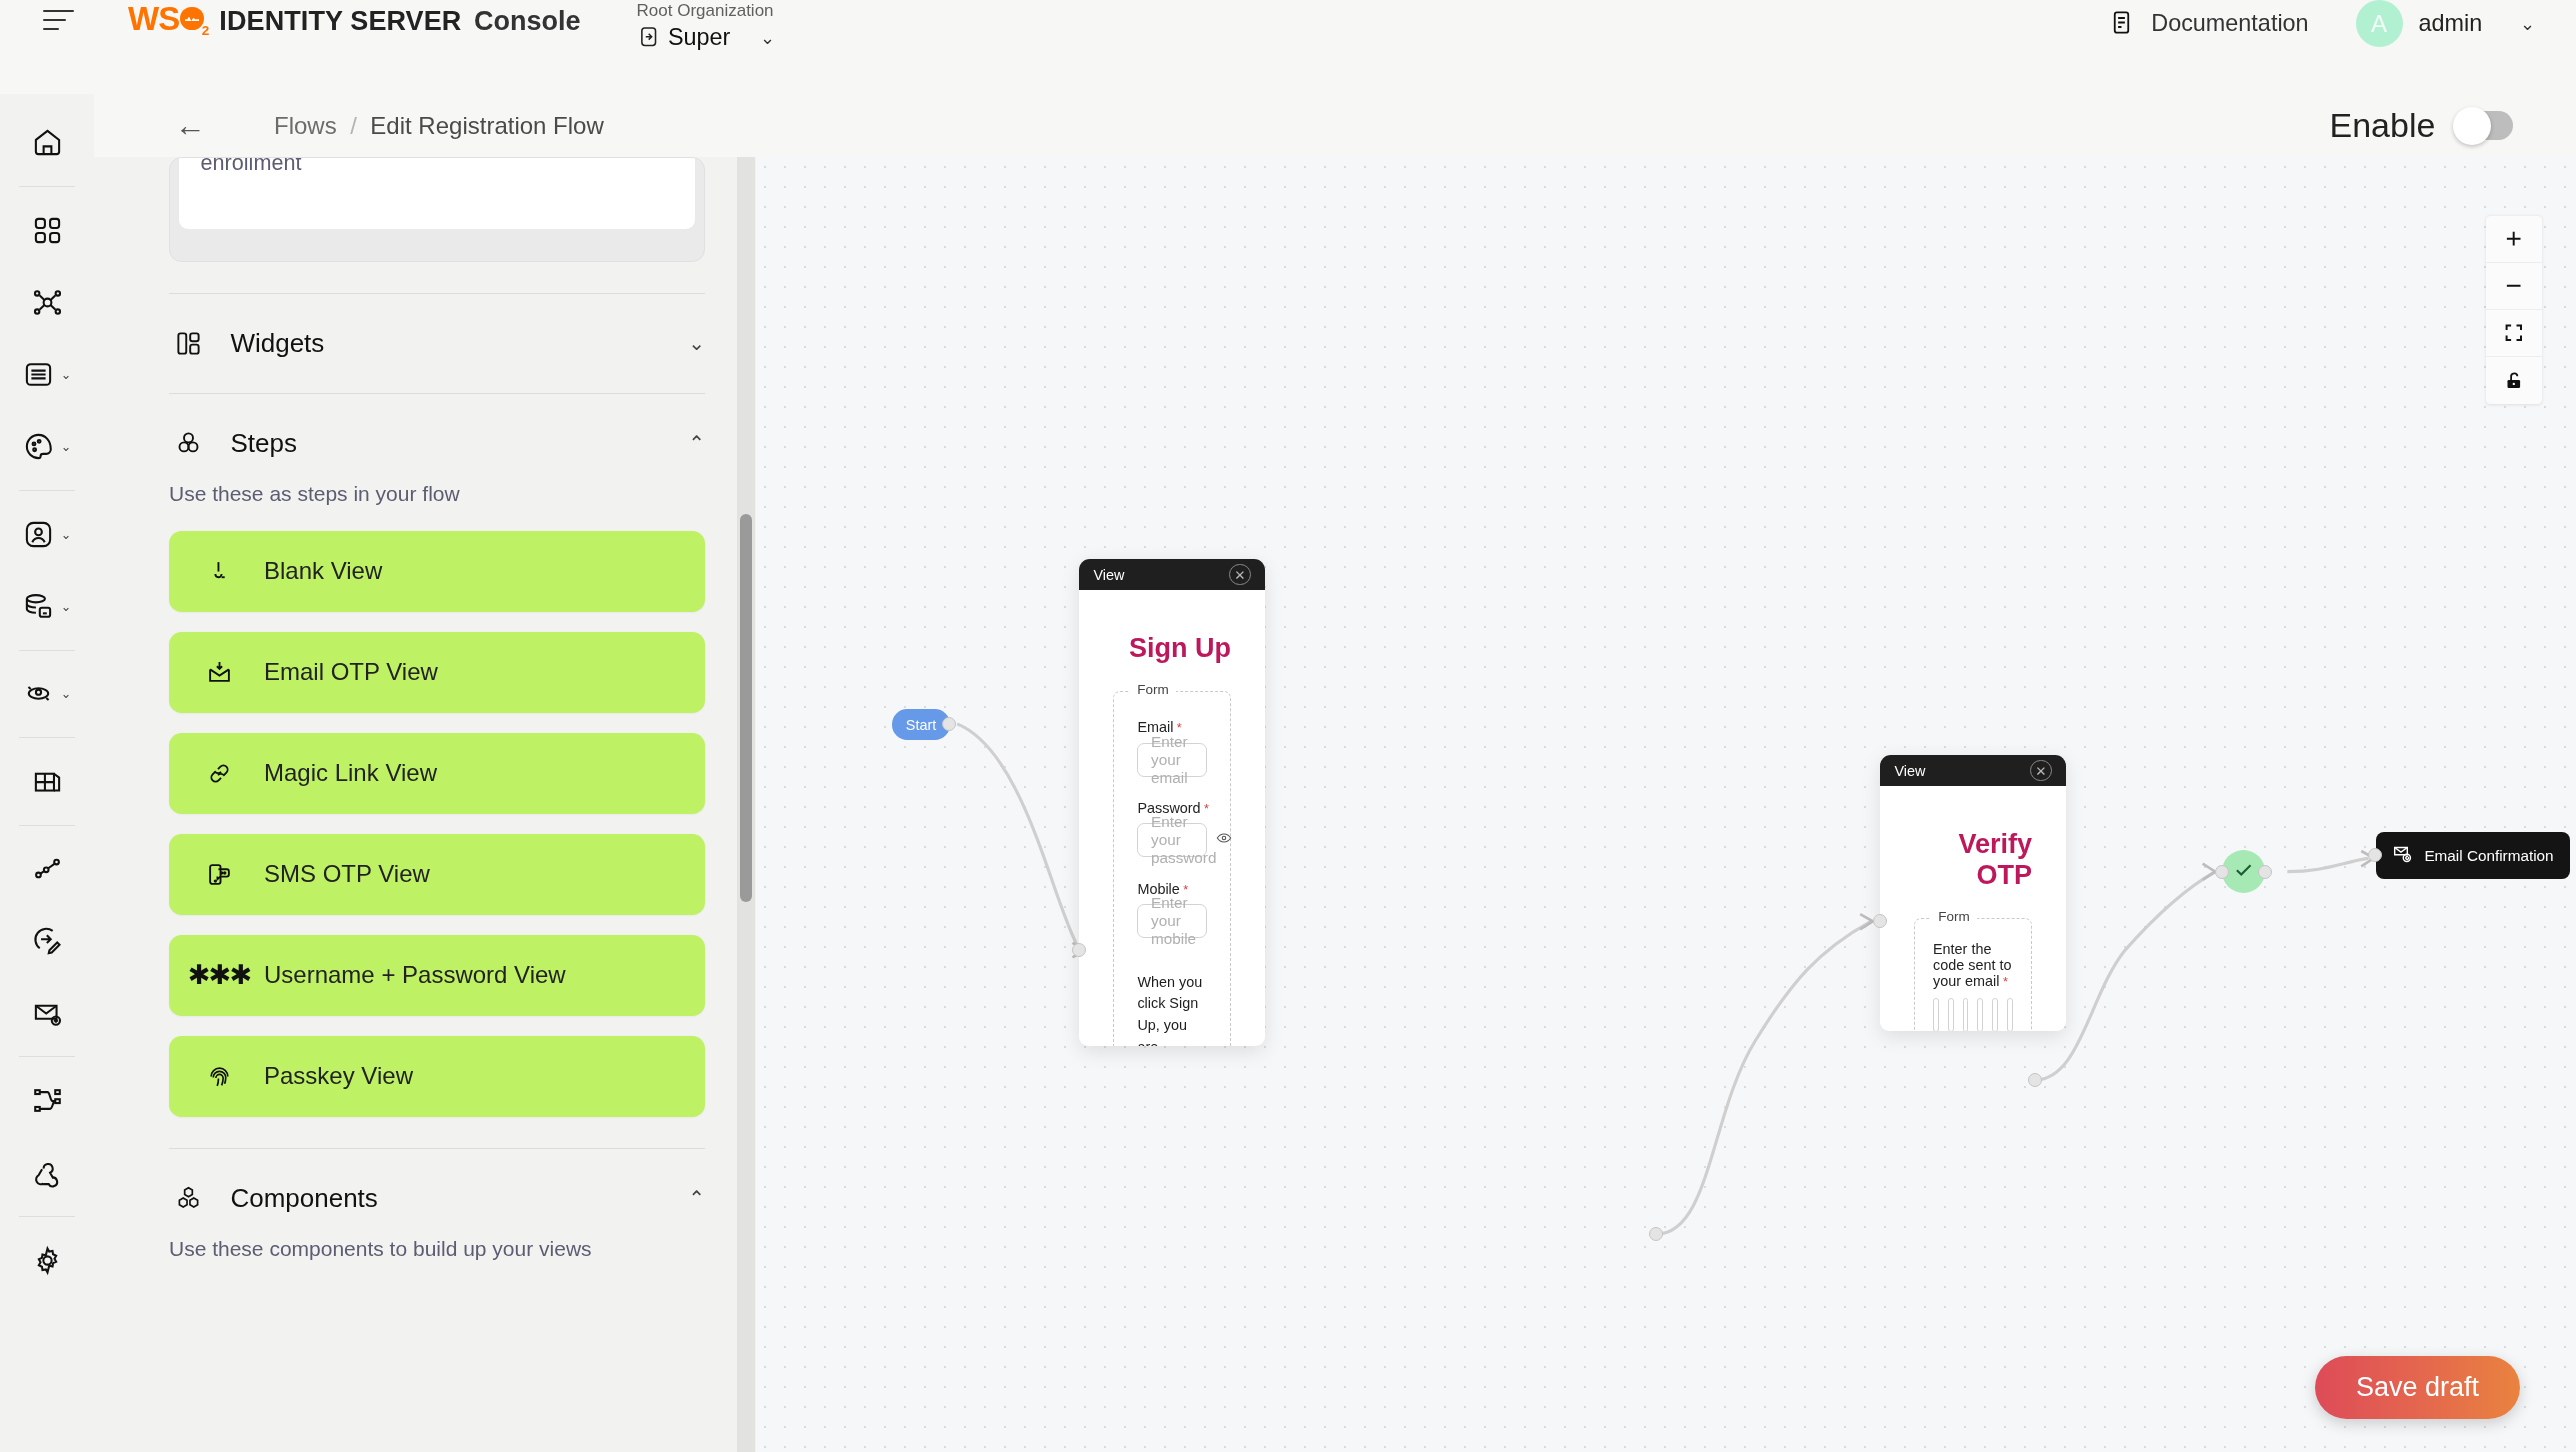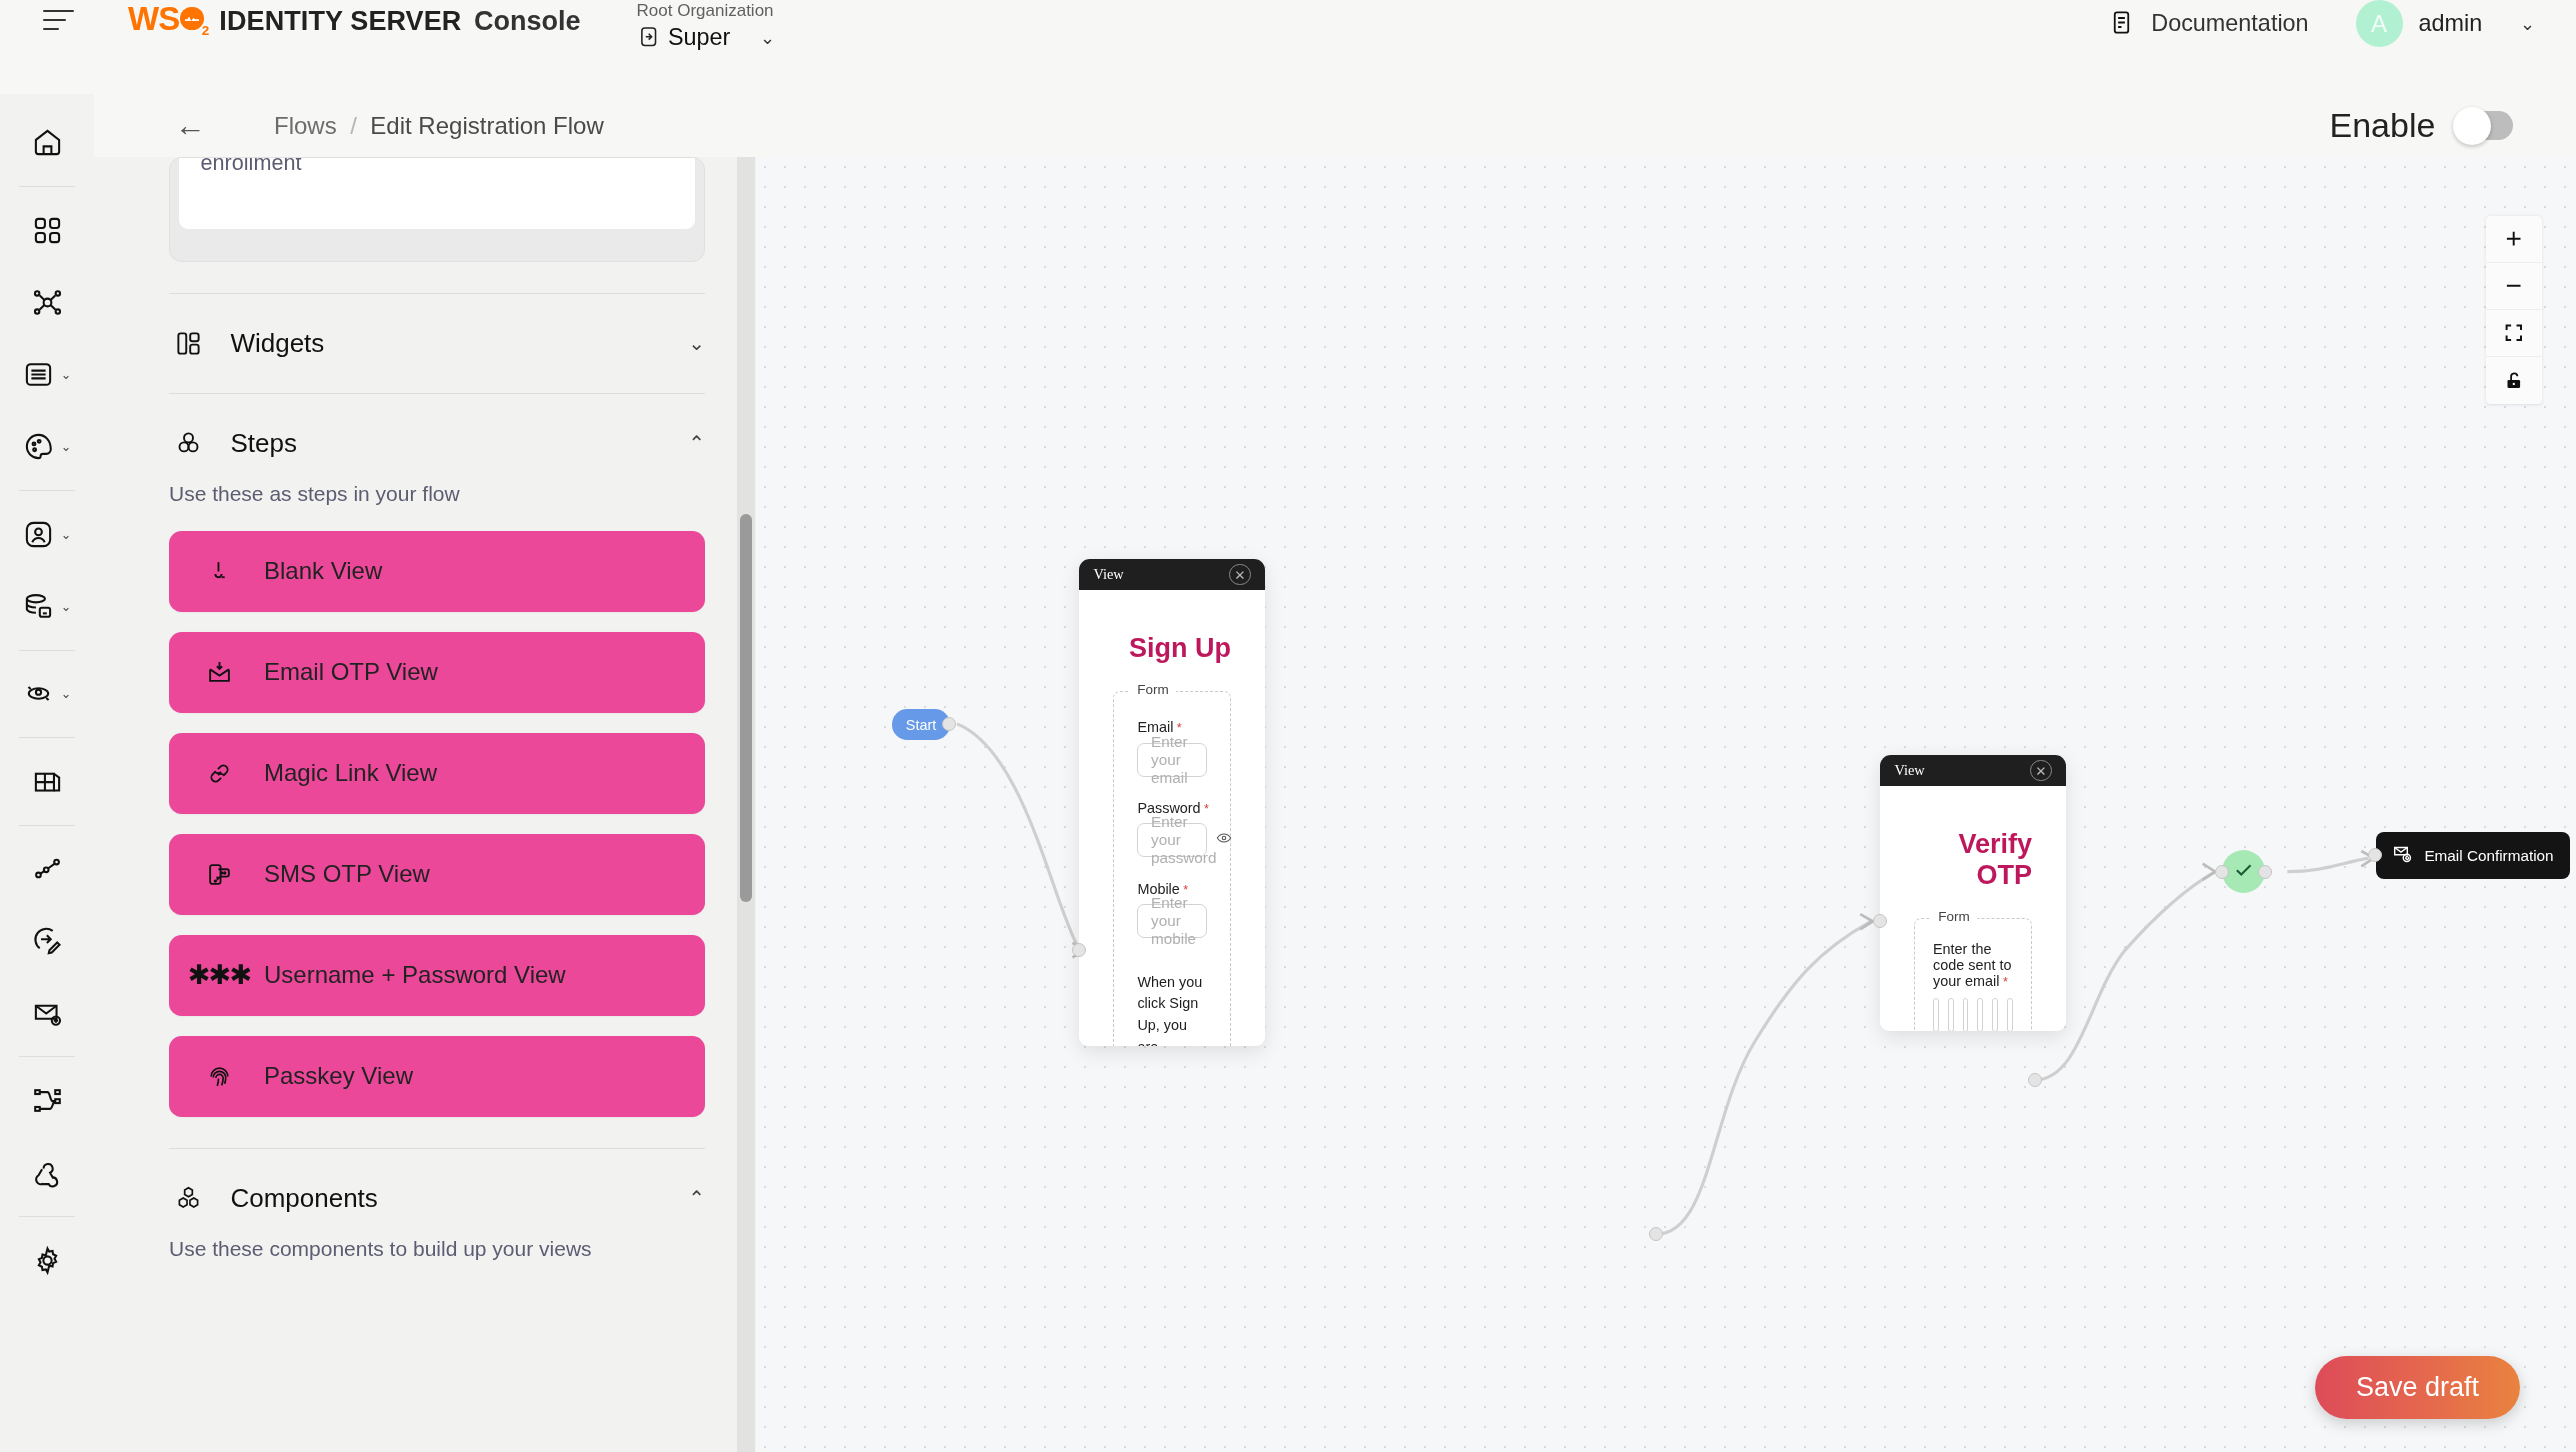--- a/index.html
+++ b/index.html
@@ -88,21 +88,21 @@
   .divider { height:0.9px; background:#dcdcda; margin:31px 63px 0 63px;}
 
   .section-head { display:flex; align-items:center; padding:0 63px; height:99px; cursor:pointer;}
   .section-icon { width:38px; display:flex; align-items:center; justify-content:center; }
   .section-title { font-size:26px; color:#111; margin-left:23.4px; }
   .section-caret { margin-left:auto; font-size:20px; color:#444;}
 
   .section-desc { font-size:21px; color:#5c5c72; padding:0 63px; margin-top:-10.8px; margin-bottom:25px;}
 
   .step-card {
-    margin:0 63px 20px 63px; background:#ec4899; border-radius:12.6px; height:81px;
+    margin:0 63px 20px 63px; background:#bef264; border-radius:12.6px; height:81px;
     display:flex; align-items:center; padding:0 32px; cursor:grab;
     box-shadow:0 0.9px 1.8px rgba(0,0,0,.04);
   }
   .step-icon { width:36px; display:flex; align-items:center; justify-content:center;}
   .step-label { font-size:24px; color:#222; margin-left:27px;}
 
   .panel-scrollbar {
     position:absolute; left:737px; top:157px; width:18px; height:1296px; background:#e2e2e0; z-index:16;
   }
   .panel-thumb { position:absolute; left:2.7px; top:357px; width:12.6px; height:388px; background:#9a9a9a; border-radius:6.3px; cursor:pointer;}
@@ -128,21 +128,21 @@
     position:absolute; left:137px; top:552px; width:58px; height:31px; border-radius:15.3px;
     background:#6699e8; color:#fff; font-size:14.4px; display:flex; align-items:center; justify-content:center; cursor:pointer;
   }
   .handle { position:absolute; width:14.4px; height:14.4px; border-radius:50%; background:#e4e4e4; border:0.9px solid #c4c4c4; }
 
   .view-card {
     position:absolute; background:#fff; border-radius:10.8px 10.8px 9px 9px;
     box-shadow:0 5.4px 20px rgba(0,0,0,.10); overflow:hidden; cursor:pointer;
   }
   .view-head { height:31px; background:#1f1f1f; display:flex; align-items:center; padding:0 14.4px; }
-  .view-head-title { color:#fff; font-size:14.4px;font-family:Liberation Serif, serif; }
+  .view-head-title { color:#fff; font-size:14.4px; }
   .view-close { margin-left:auto; width:21.6px; height:21.6px; border-radius:50%; border:1.4px solid #8a8a8a;
                 color:#b8b8b8; font-size:13.5px; display:flex; align-items:center; justify-content:center; cursor:pointer;}
   .view-body { padding:23.4px 34px 0 34px; }
   .view-title { text-align:right; font-size:27px; color:#be185d; font-weight:600; margin:20px 0 27px 0;}
 
   .formbox { border:1.4px dashed #c9c9c9; border-radius:7.2px; padding:27px 23.4px 27px 23.4px; position:relative; margin-top:7.2px;}
   .formbox-legend { position:absolute; top:-10.8px; left:16px; background:#fff; padding:0 7.2px; font-size:13.5px; color:#444;}
 
   .fld { margin-bottom:23.4px; }
   .fld-label { font-size:14.4px; color:#222; margin-bottom:7.2px;}

